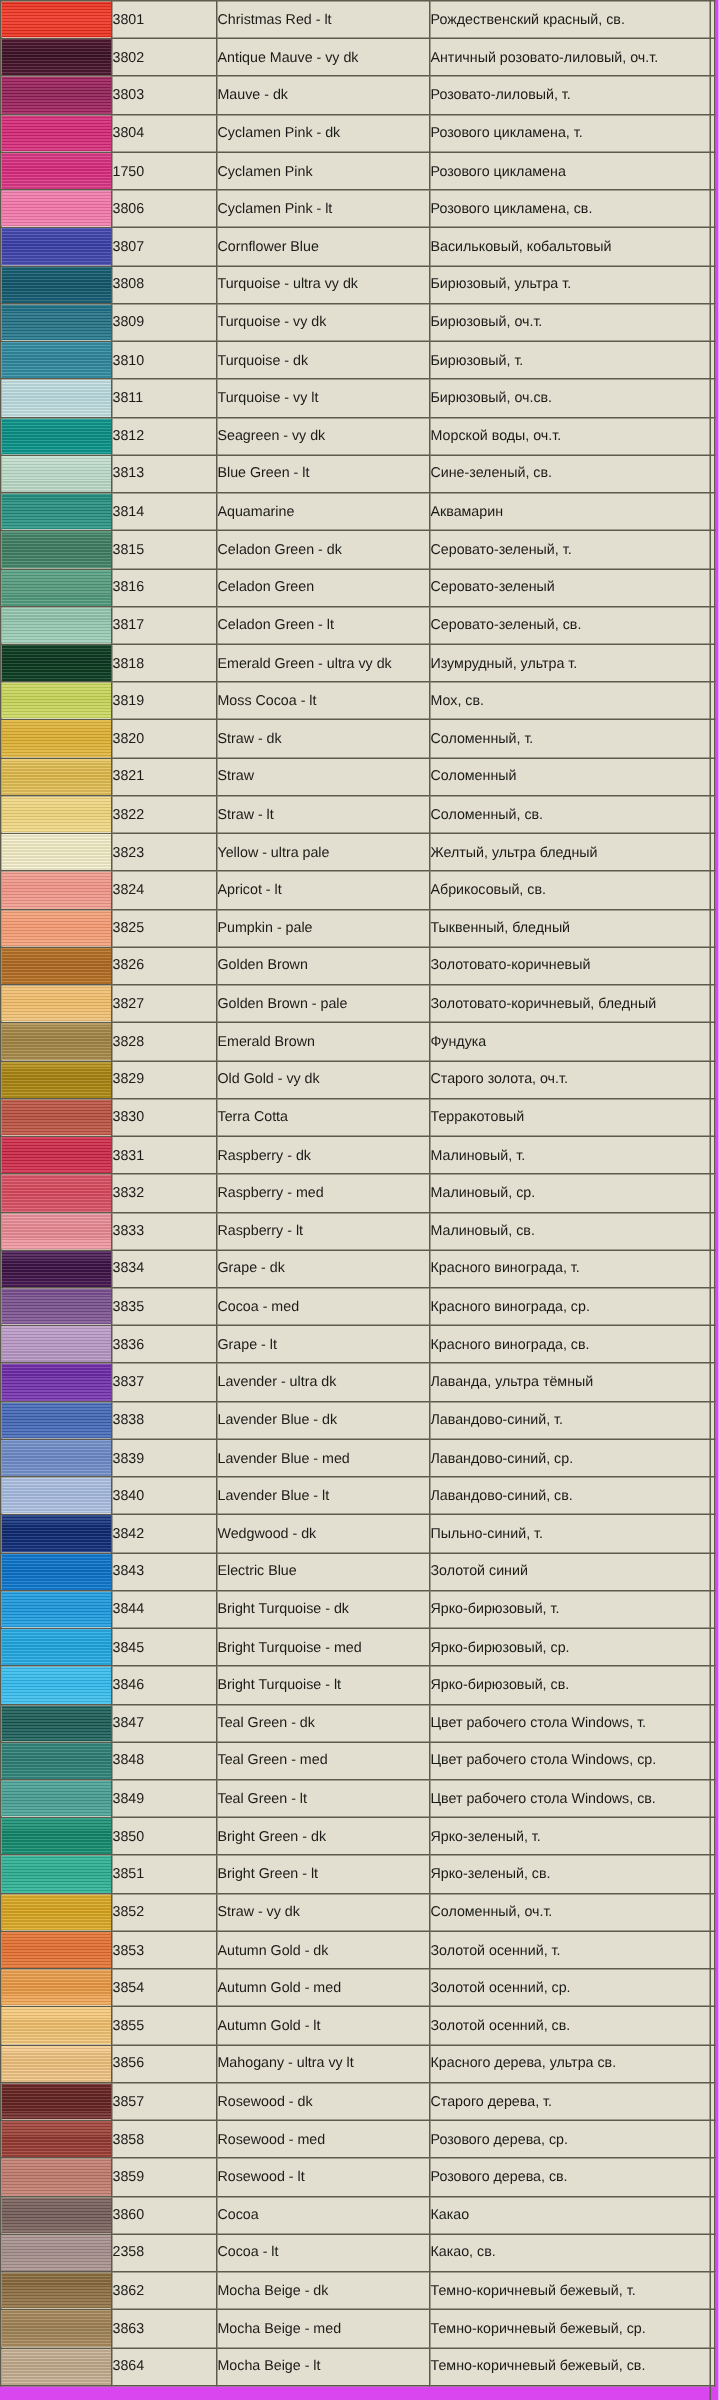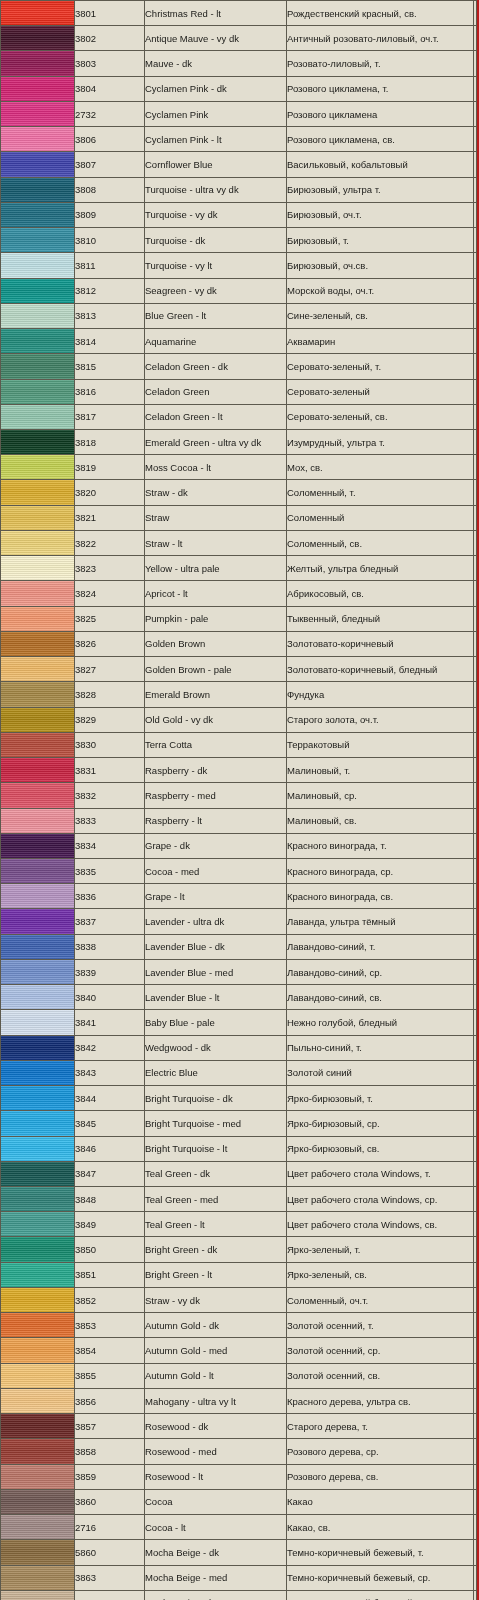--- a/index.html
+++ b/index.html
@@ -3,21 +3,21 @@
 <meta charset="utf-8">
 <style>
   html,body{margin:0;padding:0;background:#ffffff;}
   body{
     width:479px;height:1600px;overflow:hidden;
     font-family:"Liberation Sans","DejaVu Sans",sans-serif;
   }
   #chart{
     position:relative;
     width:479px;height:1600px;
-    background:#b91c1c;
+    background:#d946ef;
   }
   table.thread-table{
     border-collapse:collapse;
     table-layout:fixed;
     width:474px;
     margin:0;
     background:#e2ded0;
   }
   table.thread-table tr{height:24.24px;}
   table.thread-table td{
@@ -121,21 +121,21 @@
             <span class="swatch" style="background: linear-gradient(rgb(213, 42, 121) 0%, rgb(207, 31, 110) 45%, rgb(213, 42, 121) 100%);"></span>
           </td>
           <td class="code-cell">3804</td>
           <td class="name-cell">Cyclamen Pink - dk</td>
           <td class="ru-cell">Розового цикламена, т.</td>
         </tr>
         <tr>
           <td class="swatch-cell">
             <span class="swatch" style="background: linear-gradient(rgb(223, 60, 138) 0%, rgb(217, 42, 125) 45%, rgb(223, 60, 138) 100%);"></span>
           </td>
-          <td class="code-cell">2732</td>
+          <td class="code-cell">1750</td>
           <td class="name-cell">Cyclamen Pink</td>
           <td class="ru-cell">Розового цикламена</td>
         </tr>
         <tr>
           <td class="swatch-cell">
             <span class="swatch" style="background: linear-gradient(rgb(240, 124, 172) 0%, rgb(239, 110, 164) 45%, rgb(240, 124, 172) 100%);"></span>
           </td>
           <td class="code-cell">3806</td>
           <td class="name-cell">Cyclamen Pink - lt</td>
           <td class="ru-cell">Розового цикламена, св.</td>
@@ -407,28 +407,20 @@
         <tr>
           <td class="swatch-cell">
             <span class="swatch" style="background: linear-gradient(rgb(181, 200, 232) 0%, rgb(168, 189, 226) 45%, rgb(181, 200, 232) 100%);"></span>
           </td>
           <td class="code-cell">3840</td>
           <td class="name-cell">Lavender Blue - lt</td>
           <td class="ru-cell">Лавандово-синий, св.</td>
         </tr>
         <tr>
           <td class="swatch-cell">
-            <span class="swatch" style="background: linear-gradient(rgb(216, 227, 239) 0%, rgb(204, 218, 234) 45%, rgb(216, 227, 239) 100%);"></span>
-          </td>
-          <td class="code-cell">3841</td>
-          <td class="name-cell">Baby Blue - pale</td>
-          <td class="ru-cell">Нежно голубой, бледный</td>
-        </tr>
-        <tr>
-          <td class="swatch-cell">
             <span class="swatch" style="background: linear-gradient(rgb(22, 52, 127) 0%, rgb(14, 42, 112) 45%, rgb(22, 52, 127) 100%);"></span>
           </td>
           <td class="code-cell">3842</td>
           <td class="name-cell">Wedgwood - dk</td>
           <td class="ru-cell">Пыльно-синий, т.</td>
         </tr>
         <tr>
           <td class="swatch-cell">
             <span class="swatch" style="background: linear-gradient(rgb(19, 125, 212) 0%, rgb(10, 113, 199) 45%, rgb(19, 125, 212) 100%);"></span>
           </td>
@@ -569,29 +561,29 @@
             <span class="swatch" style="background: linear-gradient(rgb(122, 97, 92) 0%, rgb(107, 84, 80) 45%, rgb(122, 97, 92) 100%);"></span>
           </td>
           <td class="code-cell">3860</td>
           <td class="name-cell">Cocoa</td>
           <td class="ru-cell">Какао</td>
         </tr>
         <tr>
           <td class="swatch-cell">
             <span class="swatch" style="background: linear-gradient(rgb(169, 146, 143) 0%, rgb(156, 134, 131) 45%, rgb(169, 146, 143) 100%);"></span>
           </td>
-          <td class="code-cell">2716</td>
+          <td class="code-cell">2358</td>
           <td class="name-cell">Cocoa - lt</td>
           <td class="ru-cell">Какао, св.</td>
         </tr>
         <tr>
           <td class="swatch-cell">
             <span class="swatch" style="background: linear-gradient(rgb(145, 115, 69) 0%, rgb(132, 102, 58) 45%, rgb(145, 115, 69) 100%);"></span>
           </td>
-          <td class="code-cell">5860</td>
+          <td class="code-cell">3862</td>
           <td class="name-cell">Mocha Beige - dk</td>
           <td class="ru-cell">Темно-коричневый бежевый, т.</td>
         </tr>
         <tr>
           <td class="swatch-cell">
             <span class="swatch" style="background: linear-gradient(rgb(173, 144, 99) 0%, rgb(160, 131, 85) 45%, rgb(173, 144, 99) 100%);"></span>
           </td>
           <td class="code-cell">3863</td>
           <td class="name-cell">Mocha Beige - med</td>
           <td class="ru-cell">Темно-коричневый бежевый, ср.</td>

